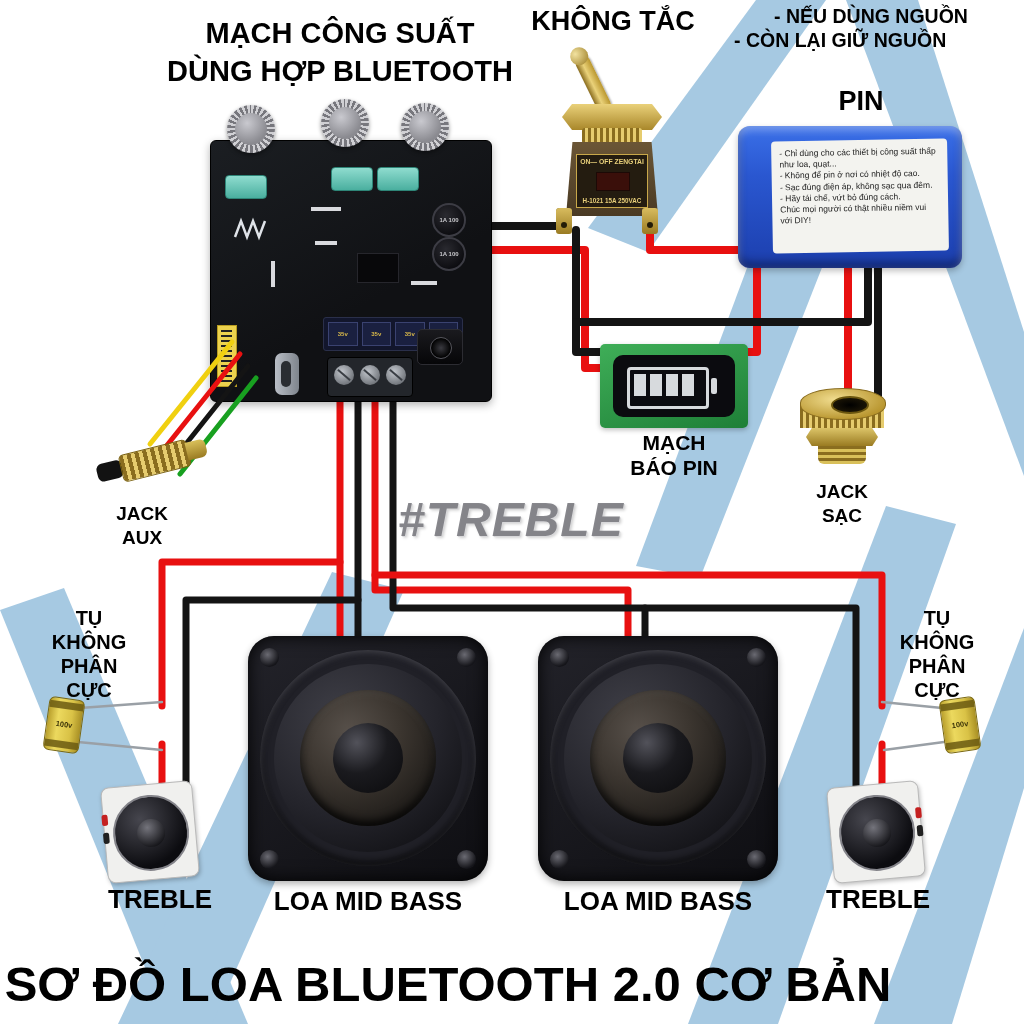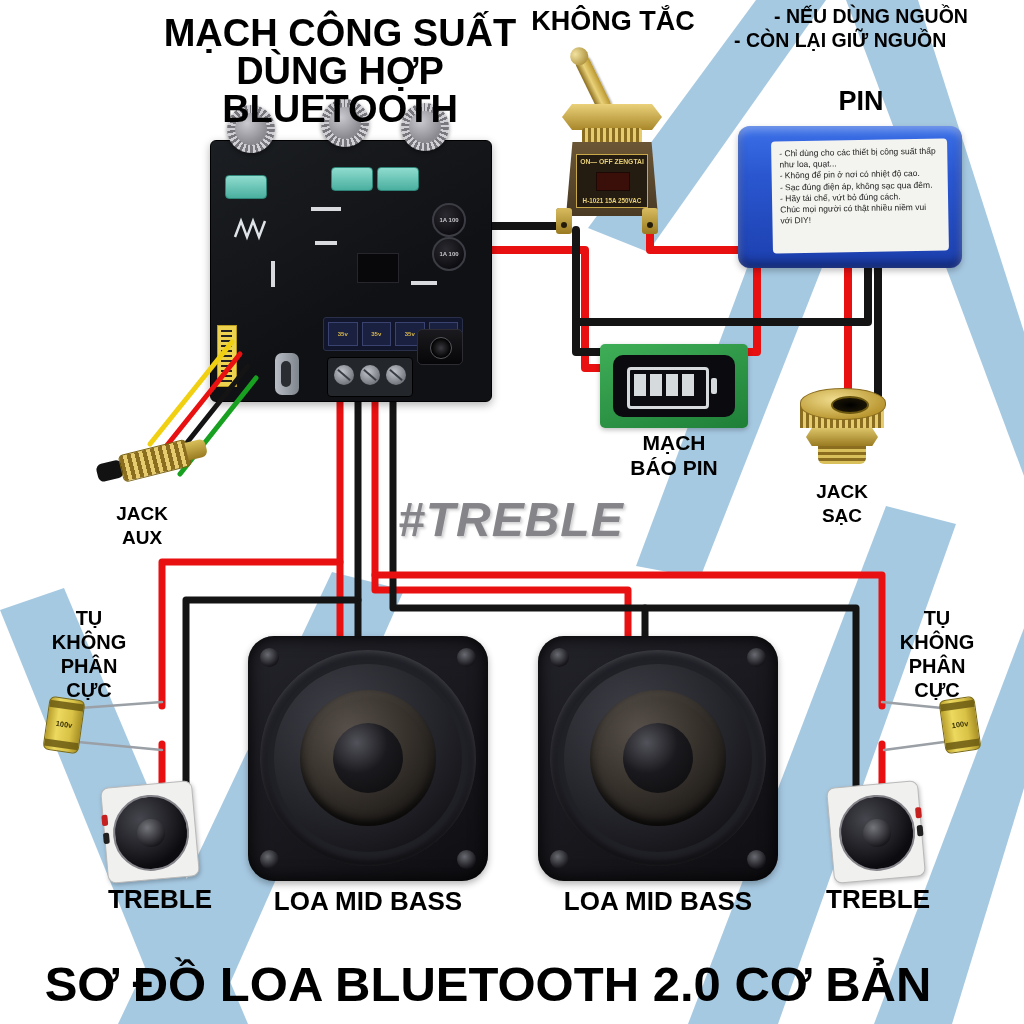--- a/index.html
+++ b/index.html
@@ -329,21 +329,21 @@
     <div class="cap-band" style="top:3px;"></div>
     <div class="cap-band" style="bottom:3px;"></div>
     <div class="cap-txt">100v</div>
   </div>
   <div class="cap" style="left:942px;top:698px;transform:rotate(-8deg);">
     <div class="cap-band" style="top:3px;"></div>
     <div class="cap-band" style="bottom:3px;"></div>
     <div class="cap-txt">100v</div>
   </div>
 
-  <div class="lbl" style="left:150px;top:14px;width:380px;font-size:38px;line-height:38px;">
+  <div class="lbl" style="left:150px;top:14px;width:380px;font-size:29px;line-height:38px;">
     <span style="display:block;">MẠCH CÔNG SUẤT</span>
     <span style="display:block;">DÙNG HỢP BLUETOOTH</span>
   </div>
   <div class="lbl" style="left:528px;top:6px;width:170px;font-size:27px;">KHÔNG TẮC</div>
   <div class="lbl" style="left:734px;top:4px;width:288px;font-size:19.5px;line-height:24px;text-align:left;">
     <span style="display:block;margin-left:40px;">- NẾU DÙNG NGUỒN</span>
     <span style="display:block;">- CÒN LẠI GIỮ NGUỒN</span>
   </div>
   <div class="lbl" style="left:796px;top:86px;width:130px;font-size:27px;">PIN</div>
   <div class="lbl" style="left:598px;top:430px;width:152px;font-size:21px;line-height:25px;">
@@ -370,15 +370,15 @@
     <span style="display:block;">PHÂN</span>
     <span style="display:block;">CỰC</span>
   </div>
   <div class="lbl" style="left:86px;top:884px;width:148px;font-size:26px;">TREBLE</div>
   <div class="lbl" style="left:804px;top:884px;width:148px;font-size:26px;">TREBLE</div>
   <div class="lbl" style="left:248px;top:886px;width:240px;font-size:26px;">LOA MID BASS</div>
   <div class="lbl" style="left:538px;top:886px;width:240px;font-size:26px;">LOA MID BASS</div>
 
   <div class="watermark-text">#TREBLE</div>
 
-  <div class="lbl" style="left:0;top:956px;width:896px;font-size:49px;letter-spacing:0;padding-left:40px;">SƠ ĐỒ LOA BLUETOOTH 2.0 CƠ BẢN</div>
+  <div class="lbl" style="left:0;top:956px;width:896px;font-size:49px;letter-spacing:0;">SƠ ĐỒ LOA BLUETOOTH 2.0 CƠ BẢN</div>
 
 </div>
 
 </body></html>

